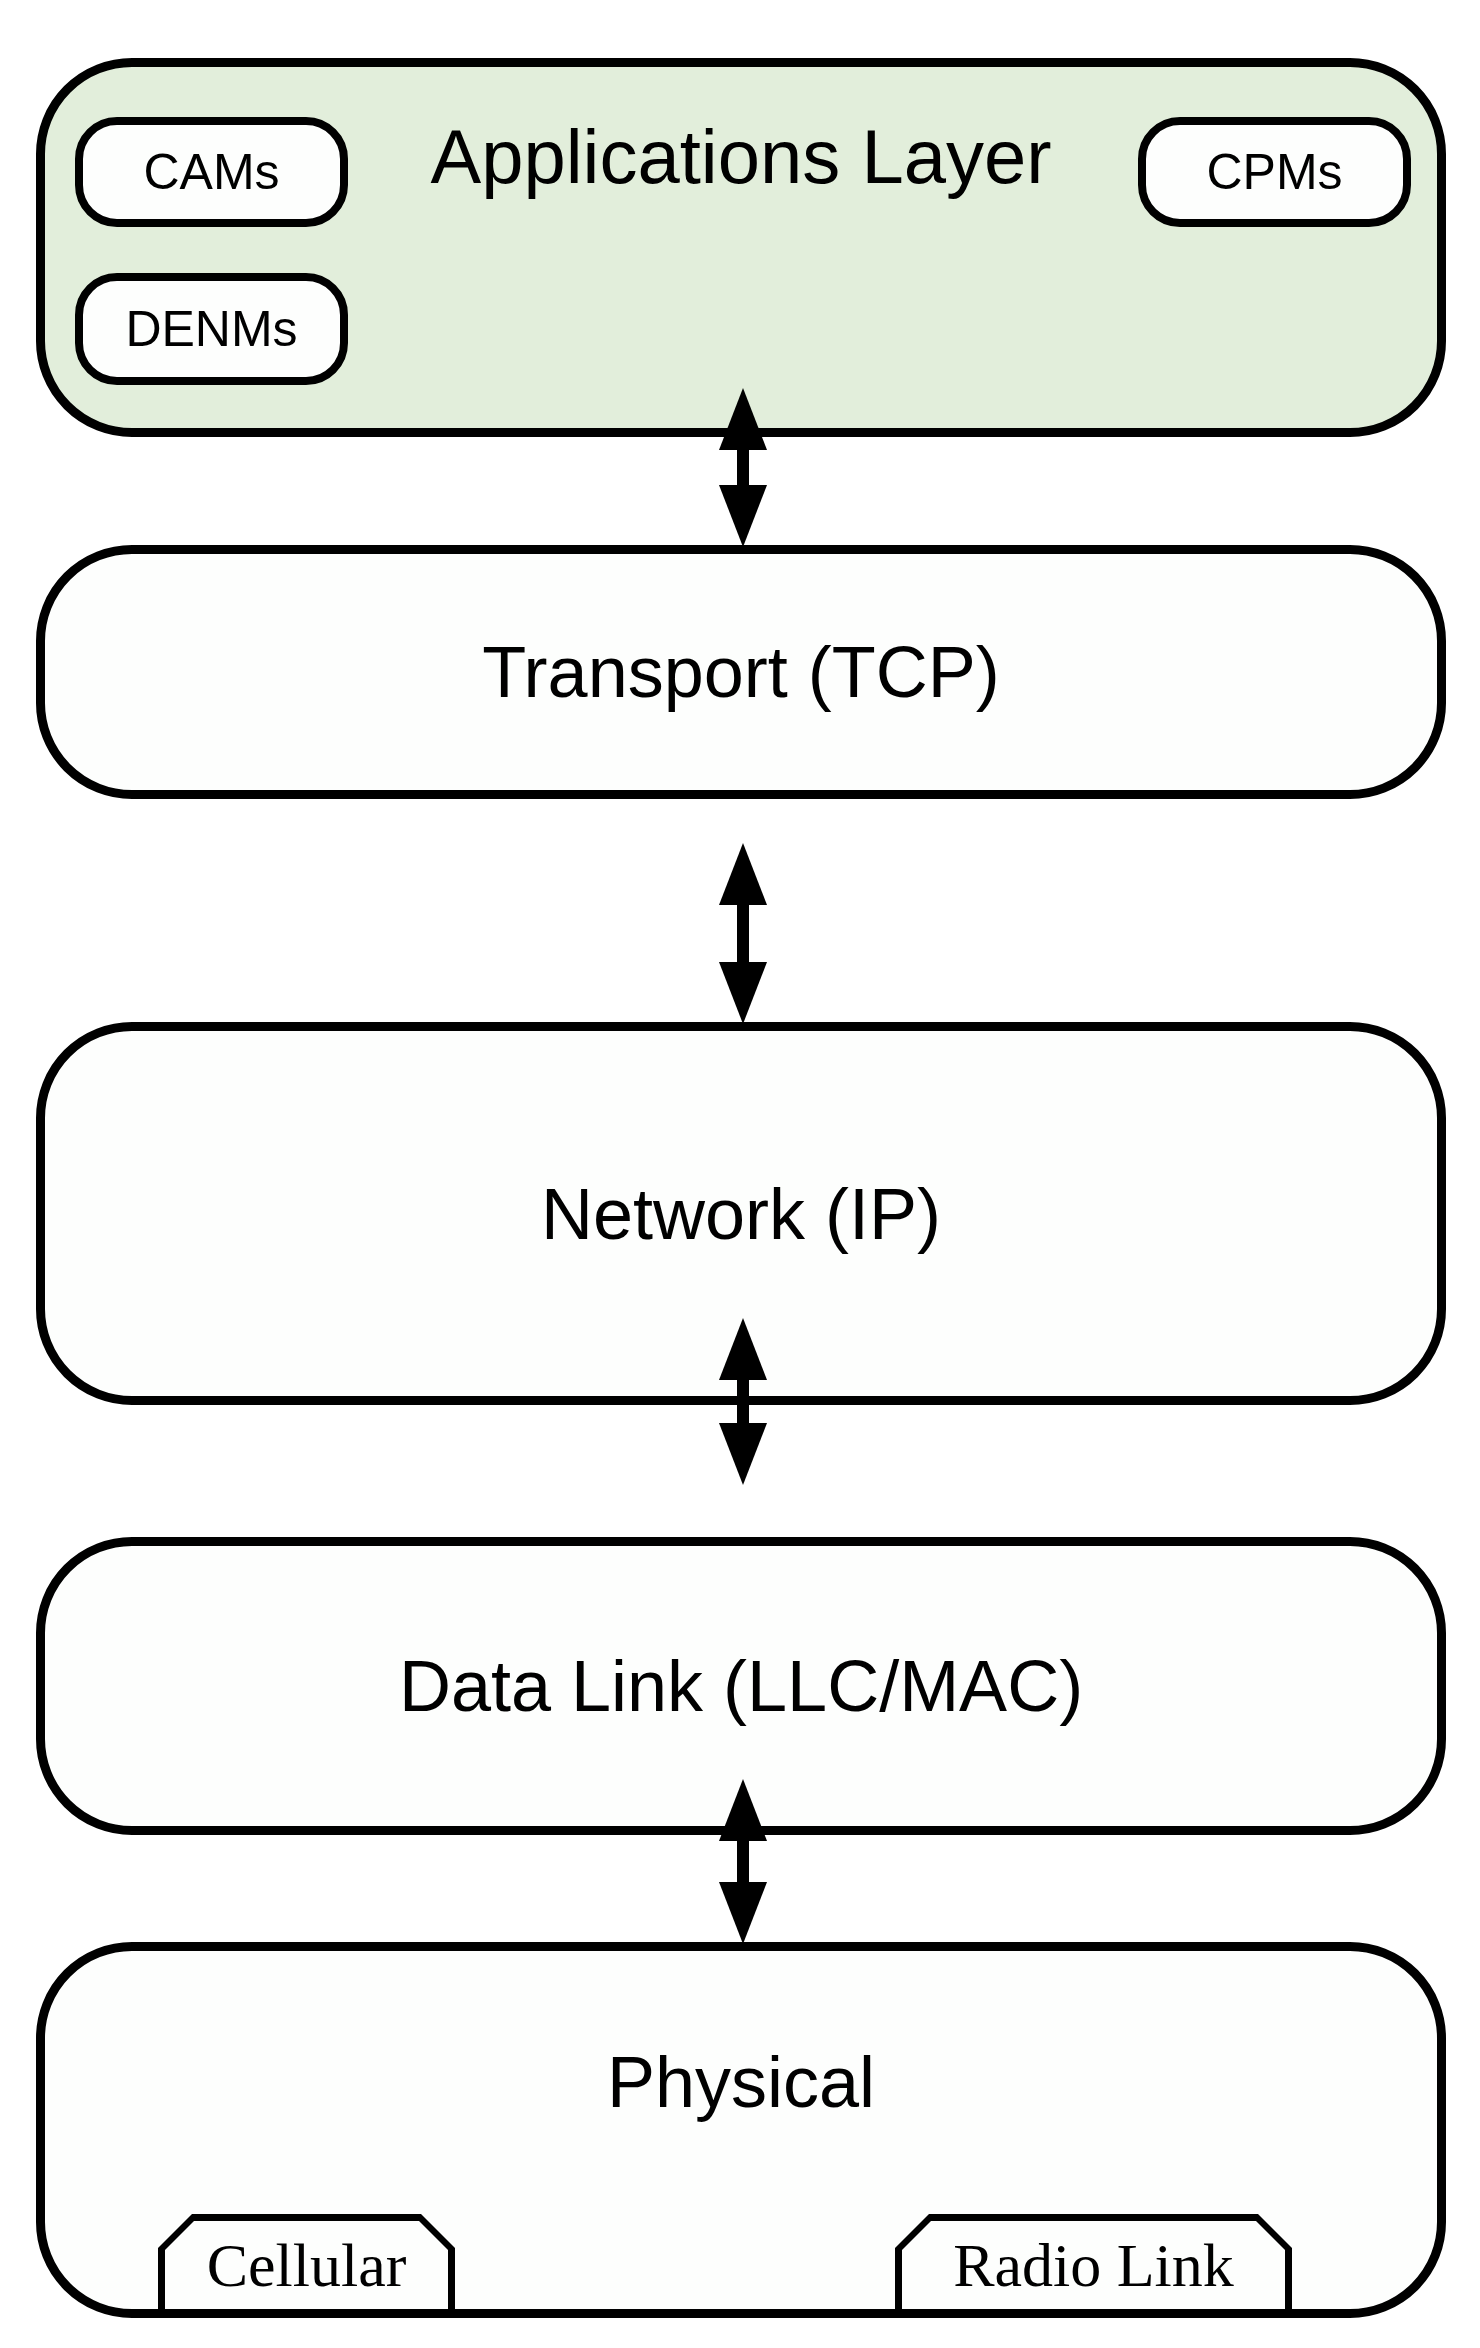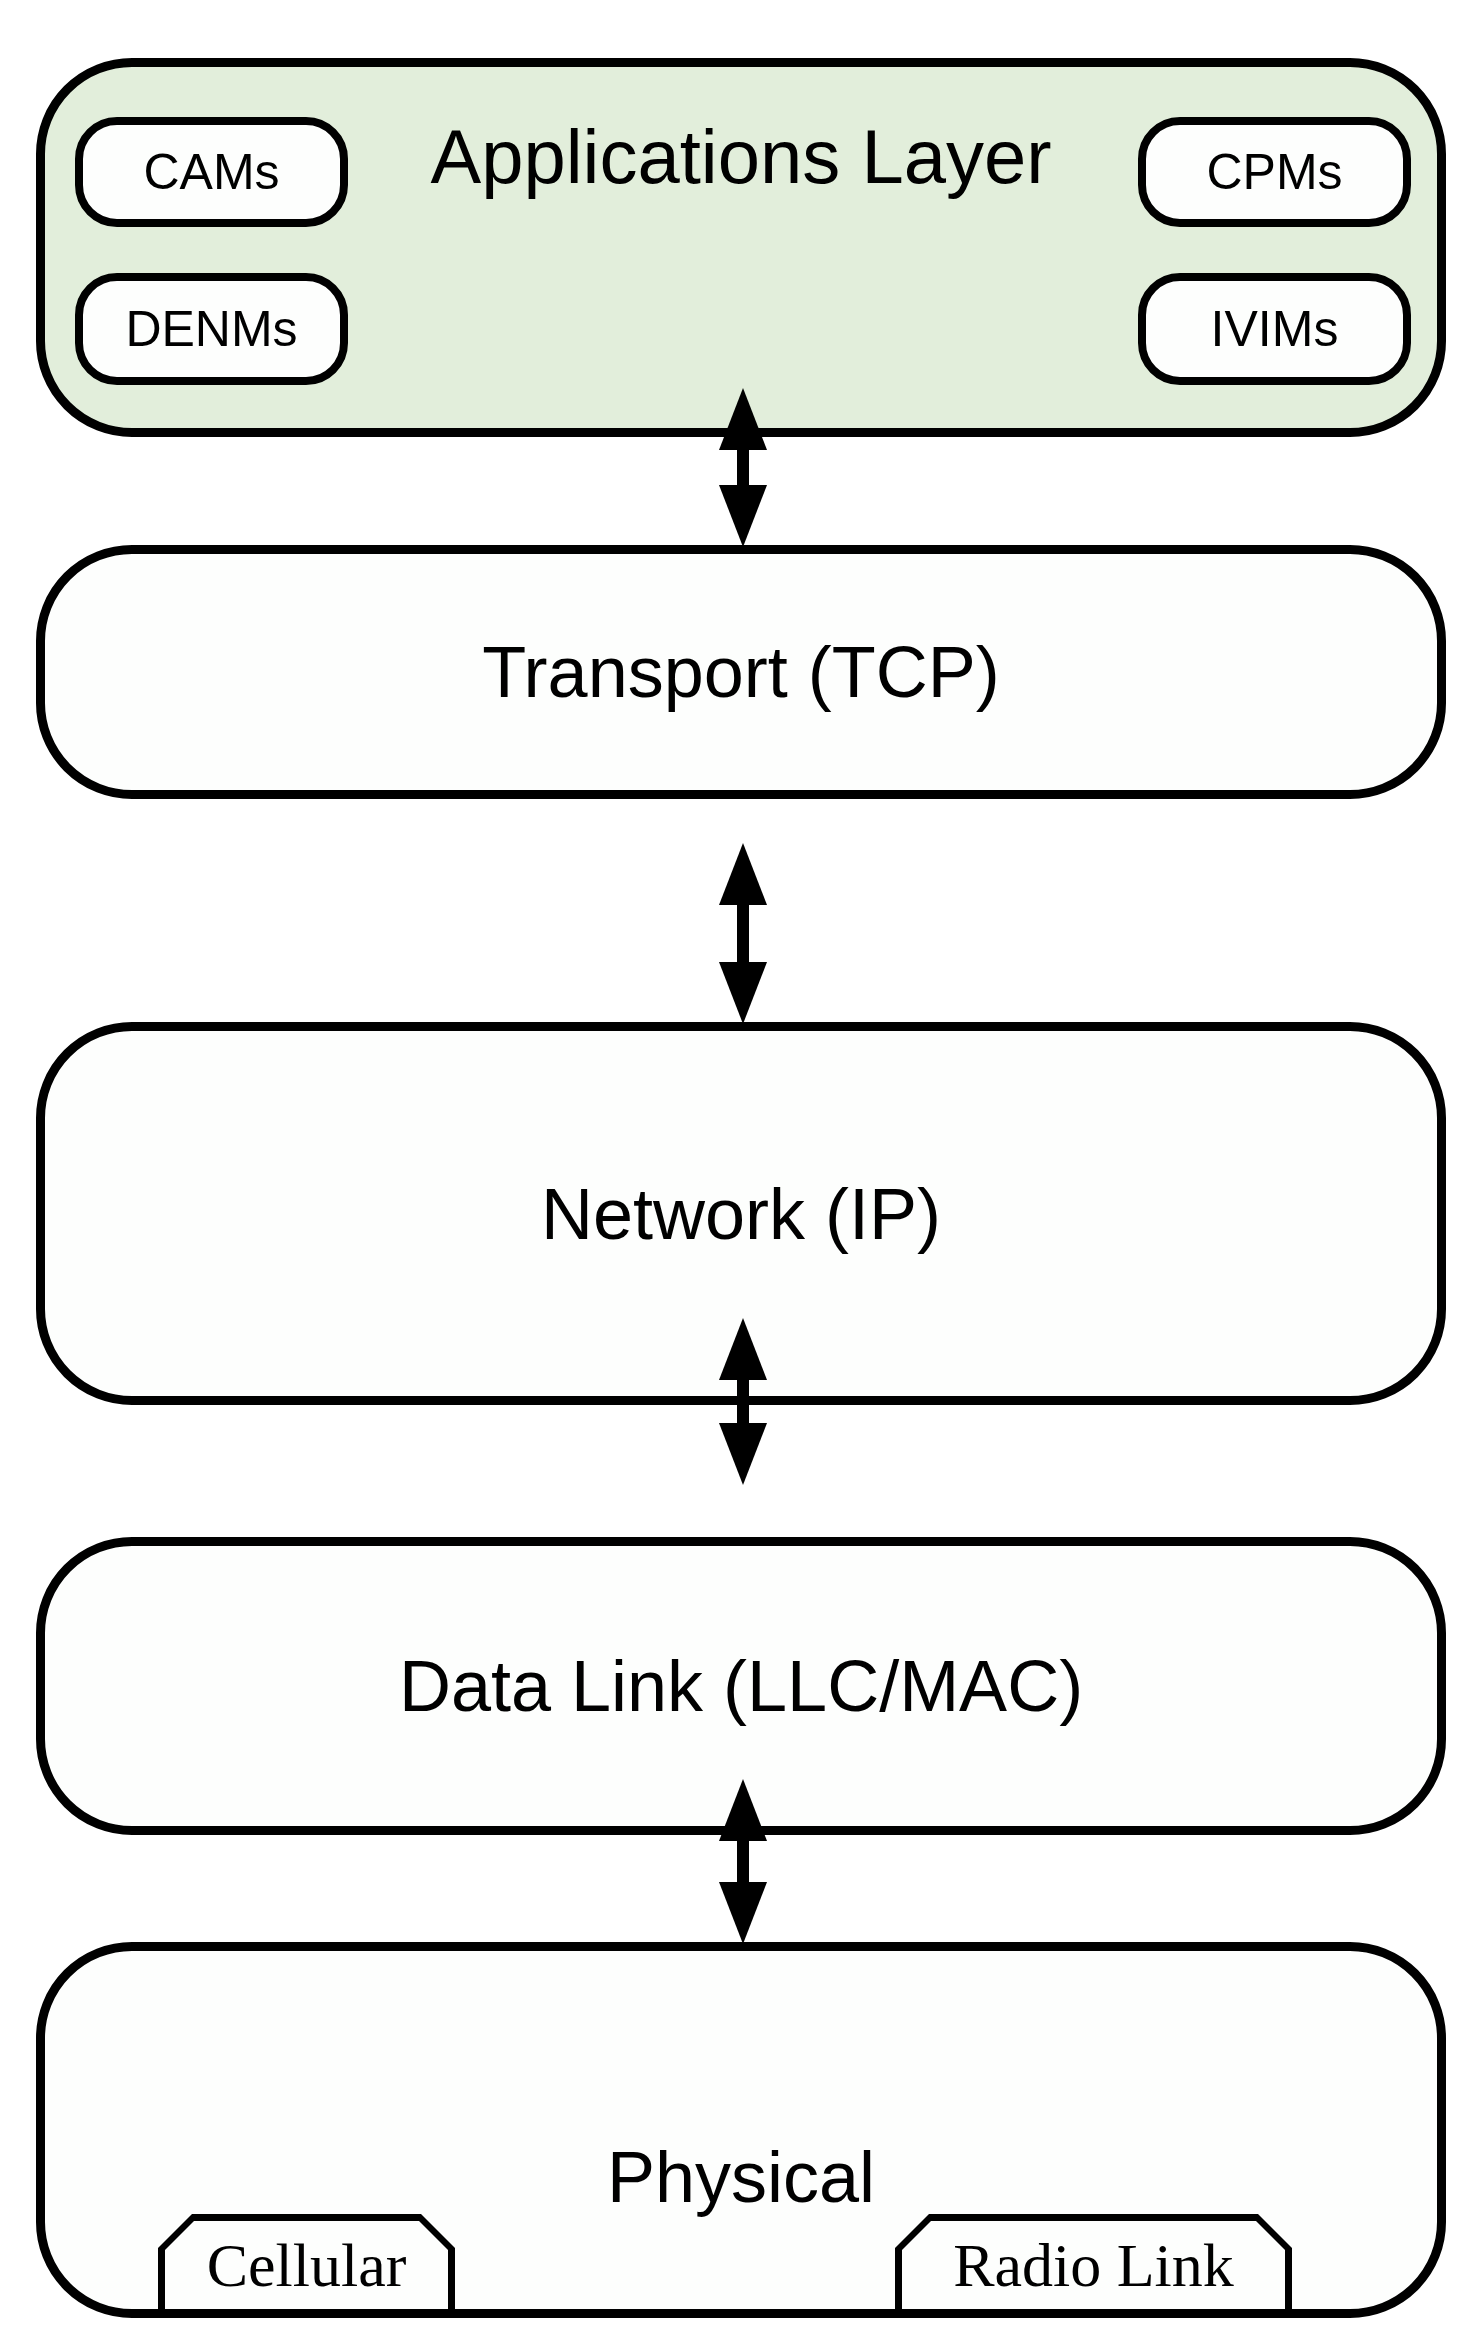--- a/index.html
+++ b/index.html
@@ -37,21 +37,21 @@
   .badge.br{left:1093px;top:206px;height:112px;}
   .mqtt-box{
     position:absolute;left:328px;top:171px;width:737px;height:150px;box-sizing:border-box;
     background:var(--layer-bg);border:10px solid var(--outline);
     display:flex;align-items:center;justify-content:center;font-size:62px;
   }
   
   .transport{top:545px;height:254px;}
   .network{top:1022px;height:383px;}
   .datalink{top:1537px;height:298px;}
-  .physical{top:1942px;height:376px;padding-bottom:96px;align-items:flex-end;}
+  .physical{top:1942px;height:376px;padding-bottom:96px;}
   
   .sublayer{
     position:absolute;bottom:0;height:95px;background:var(--outline);
     clip-path:polygon(0 100%,0 34px,34px 0,calc(100% - 34px) 0,100% 34px,100% 100%);
   }
   .sublayer .fill{
     position:absolute;left:7px;right:7px;top:7px;bottom:0;background:var(--layer-bg);
     clip-path:polygon(0 100%,0 29px,29px 0,calc(100% - 29px) 0,100% 29px,100% 100%);
     display:flex;align-items:center;justify-content:center;
     font-size:62px;line-height:1;white-space:nowrap;font-family:Liberation Serif, serif;
@@ -71,23 +71,20 @@
     <div class="app-title">Applications Layer</div>
 
     <div class="badge tl">
       <span>CAMs</span>
     </div>
     <div class="badge tr">
       <span>CPMs</span>
     </div>
     <div class="badge bl">
       <span>DENMs</span>
-    </div>
-    <div class="badge br">
-      <span>IVIMs</span>
     </div>
 
   </section>
 
   <svg class="arrow" style="top:386px;" width="48" height="163" viewBox="0 0 48 163">
     <polygon points="0,64 24,2 48,64"></polygon>
     <rect x="18" y="58" width="12" height="47"></rect>
     <polygon points="0,99 48,99 24,161"></polygon>
   </svg>
 

